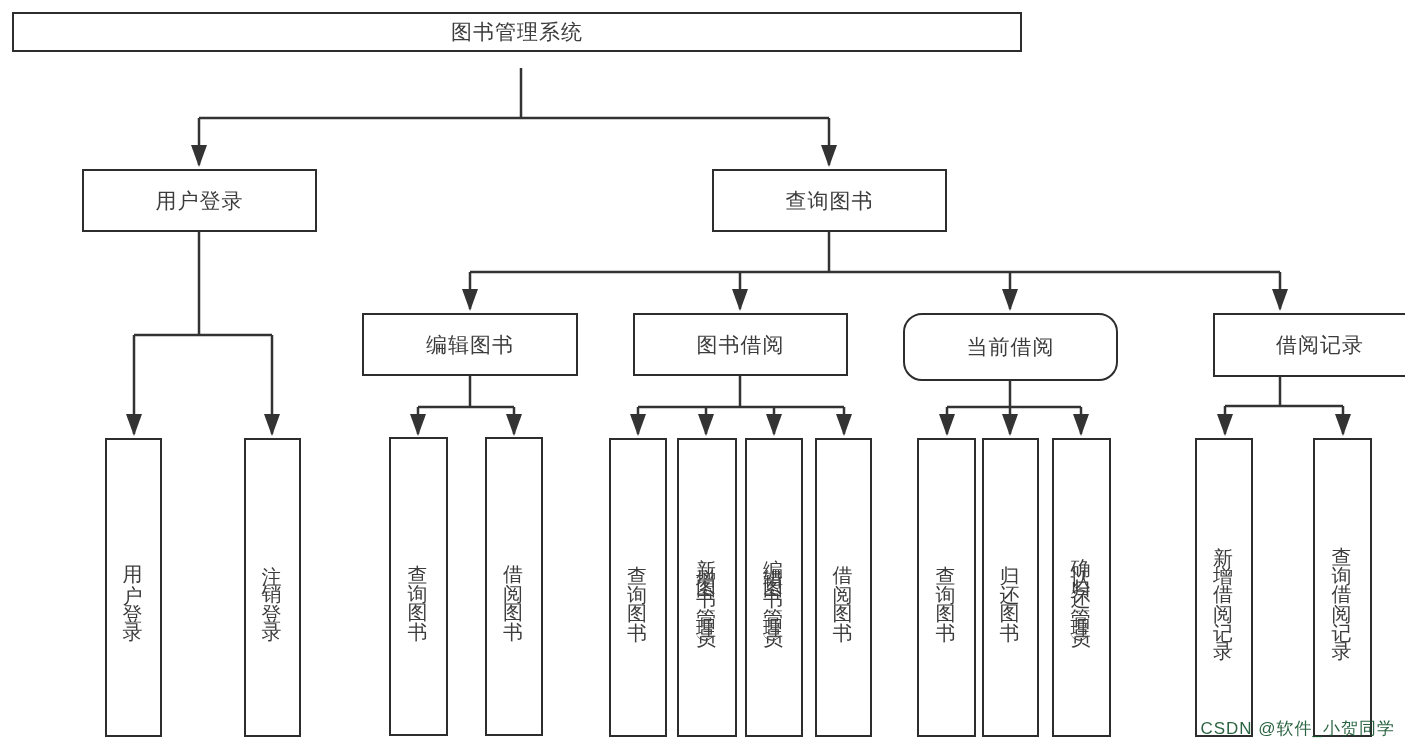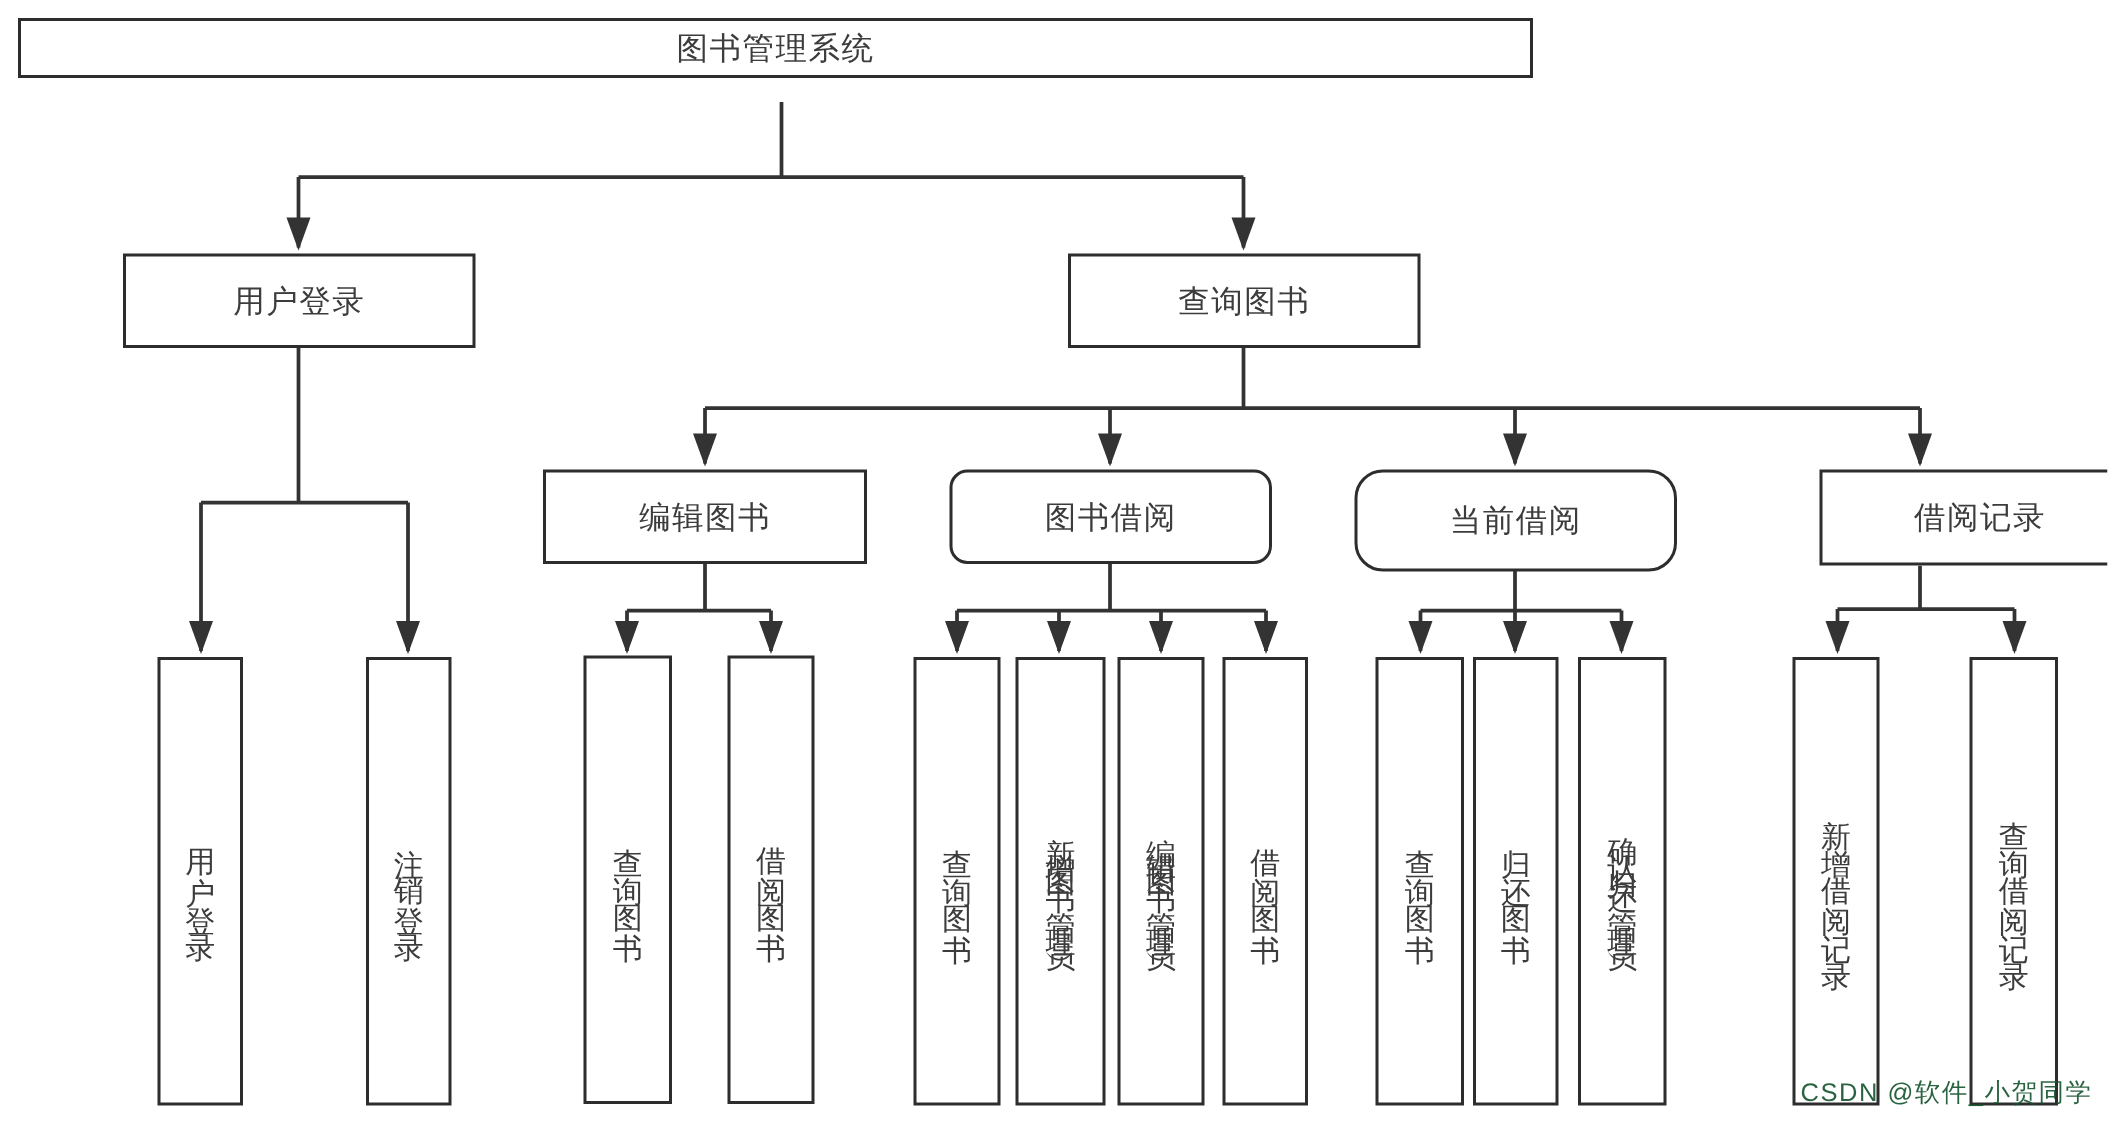--- a/index.html
+++ b/index.html
@@ -125,21 +125,21 @@
   <div class="node h" style="left:82px; top:169px; width:235px; height:63px;">
     <span class="lbl">用户登录</span>
   </div>
   <div class="node h" style="left:712px; top:169px; width:235px; height:63px;">
     <span class="lbl">查询图书</span>
   </div>
 
   <div class="node h" style="left:362px; top:313px; width:216px; height:63px;">
     <span class="lbl">编辑图书</span>
   </div>
-  <div class="node h" style="left:633px; top:313px; width:215px; height:63px;border-radius:12px;">
+  <div class="node h" style="left:633px; top:313px; width:215px; height:63px;">
     <span class="lbl">图书借阅</span>
   </div>
   <div class="node h" style="left:903px; top:313px; width:215px; height:68px;border-radius:19px;">
     <span class="lbl">当前借阅</span>
   </div>
   <div class="node h" style="left:1173px; top:313px; width:214px; height:64px;margin-left:40px;">
     <span class="lbl">借阅记录</span>
   </div>
 
   <div class="node v" style="left:105px; top:438px; width:57px; height:299px;">

